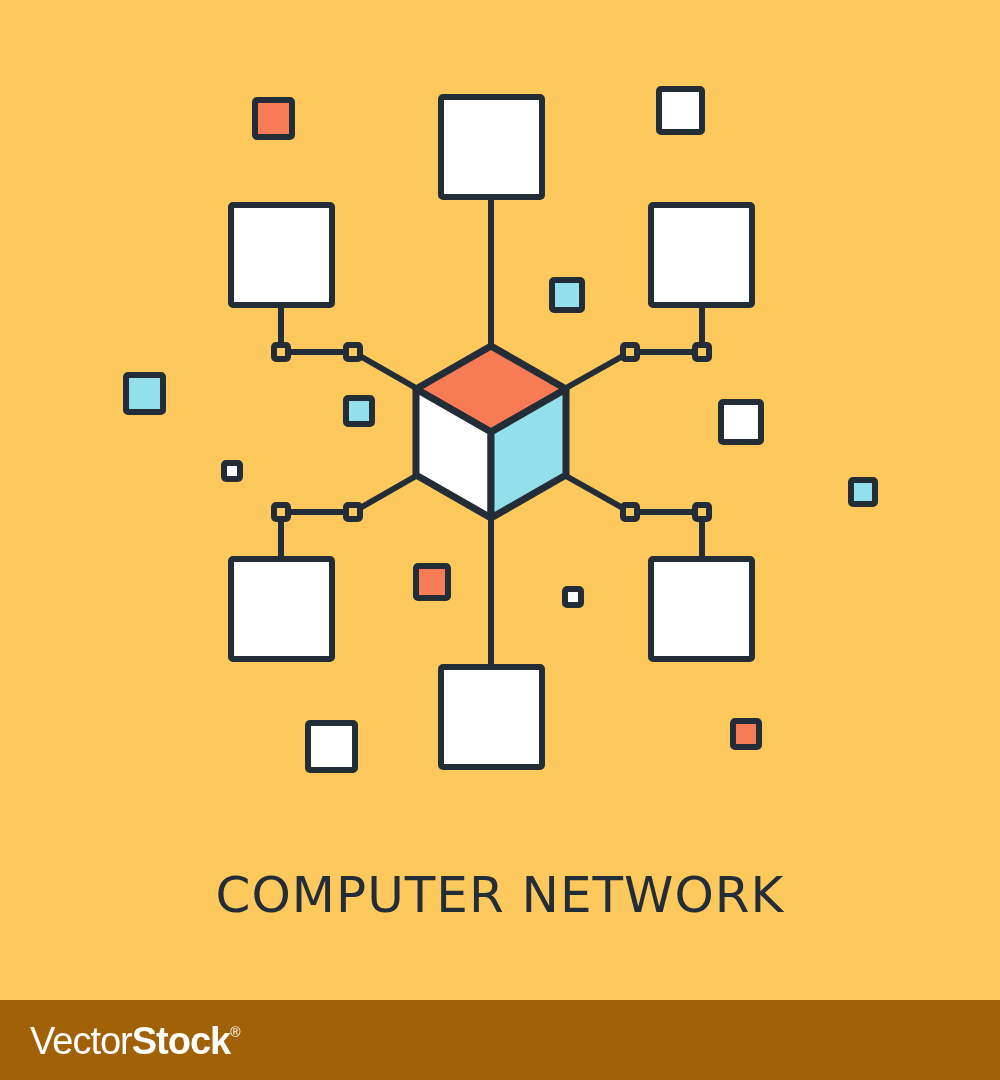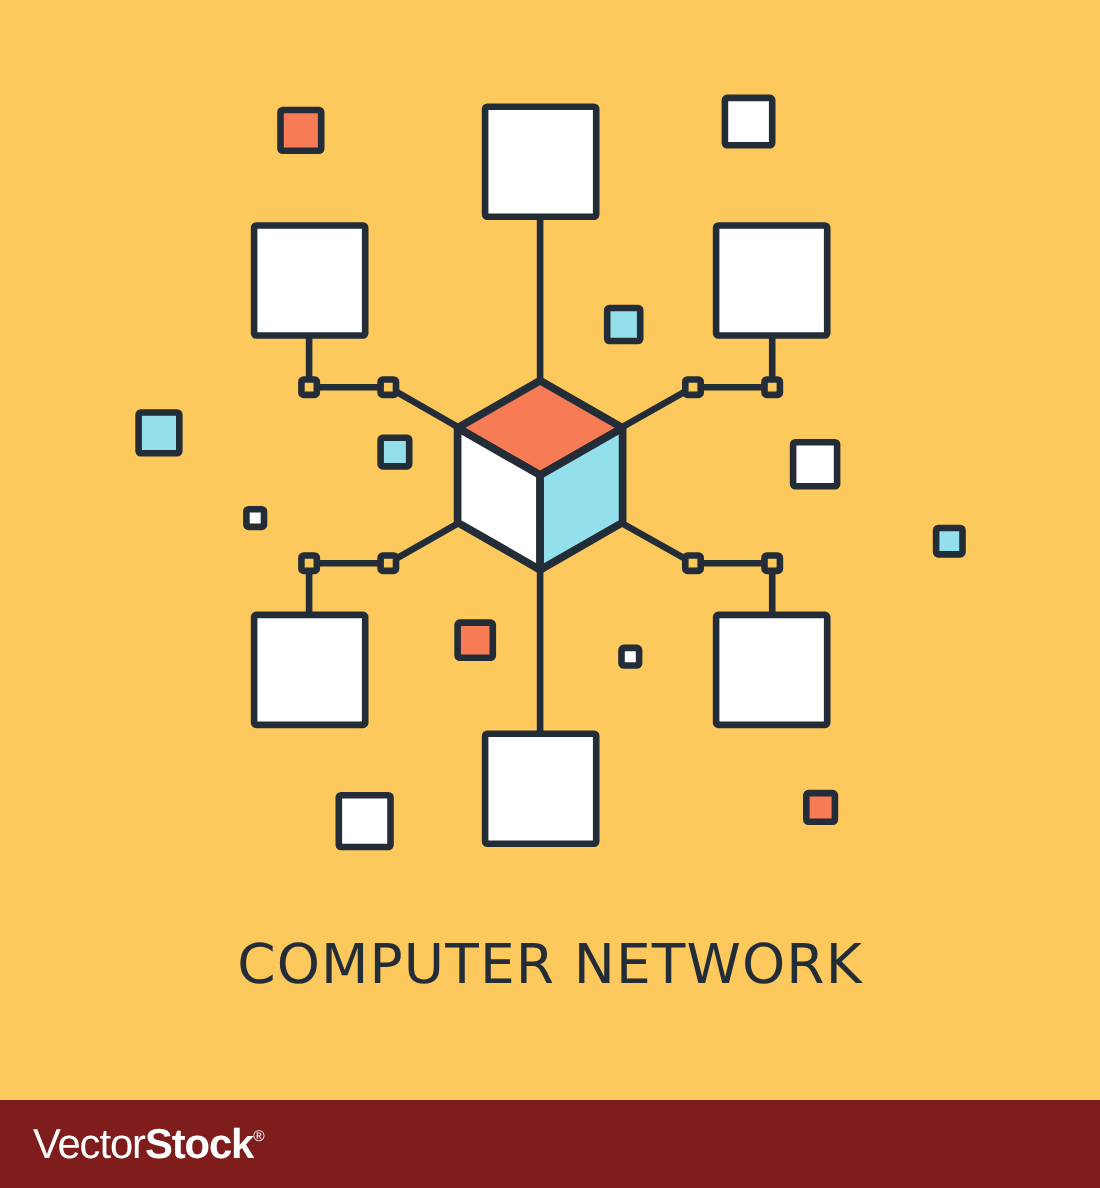--- a/index.html
+++ b/index.html
@@ -1,20 +1,20 @@
 <!DOCTYPE html>
 <html><head>
 <meta charset="utf-8">
 <style>
   html, body { margin: 0; padding: 0; }
   body { width: 1000px; height: 1080px; overflow: hidden; background: #fdc95c; font-family: "Liberation Sans", sans-serif; }
   .art { position: absolute; left: 0; top: 0; width: 1000px; height: 1000px; background: #fdc95c; }
   .art svg { position: absolute; left: 0; top: 0; }
-  .title { position: absolute; left: 0; top: 848px; width: 1000px; text-align: center; font-size: 50px; color: #232d38; letter-spacing: 1px; font-family: "DejaVu Sans", sans-serif; font-weight: normal; }
-  .footer { position: absolute; left: 0; top: 1000px; width: 1000px; height: 80px; background: #7f1d1d; color: #ffffff; }
+  .title { position: absolute; left: 0; top: 866px; width: 1000px; text-align: center; font-size: 50px; color: #232d38; letter-spacing: 1px; font-family: "DejaVu Sans", sans-serif; font-weight: normal; }
+  .footer { position: absolute; left: 0; top: 1000px; width: 1000px; height: 80px; background: #a16207; color: #ffffff; }
   .brand { position: absolute; left: 30px; top: 20px; font-size: 38px; font-family: "Liberation Sans", sans-serif; letter-spacing: -1px; }
   .brand .light { font-weight: normal; }
   .brand .bold { font-weight: bold; }
   .brand .reg { font-size: 14px; vertical-align: top; position: relative; top: 4px; }
   .ref { position: absolute; right: 28px; top: 32px; font-size: 20px; font-family: "Liberation Sans", sans-serif; }
 </style>
 </head>
 <body>
 
 <div class="art">

